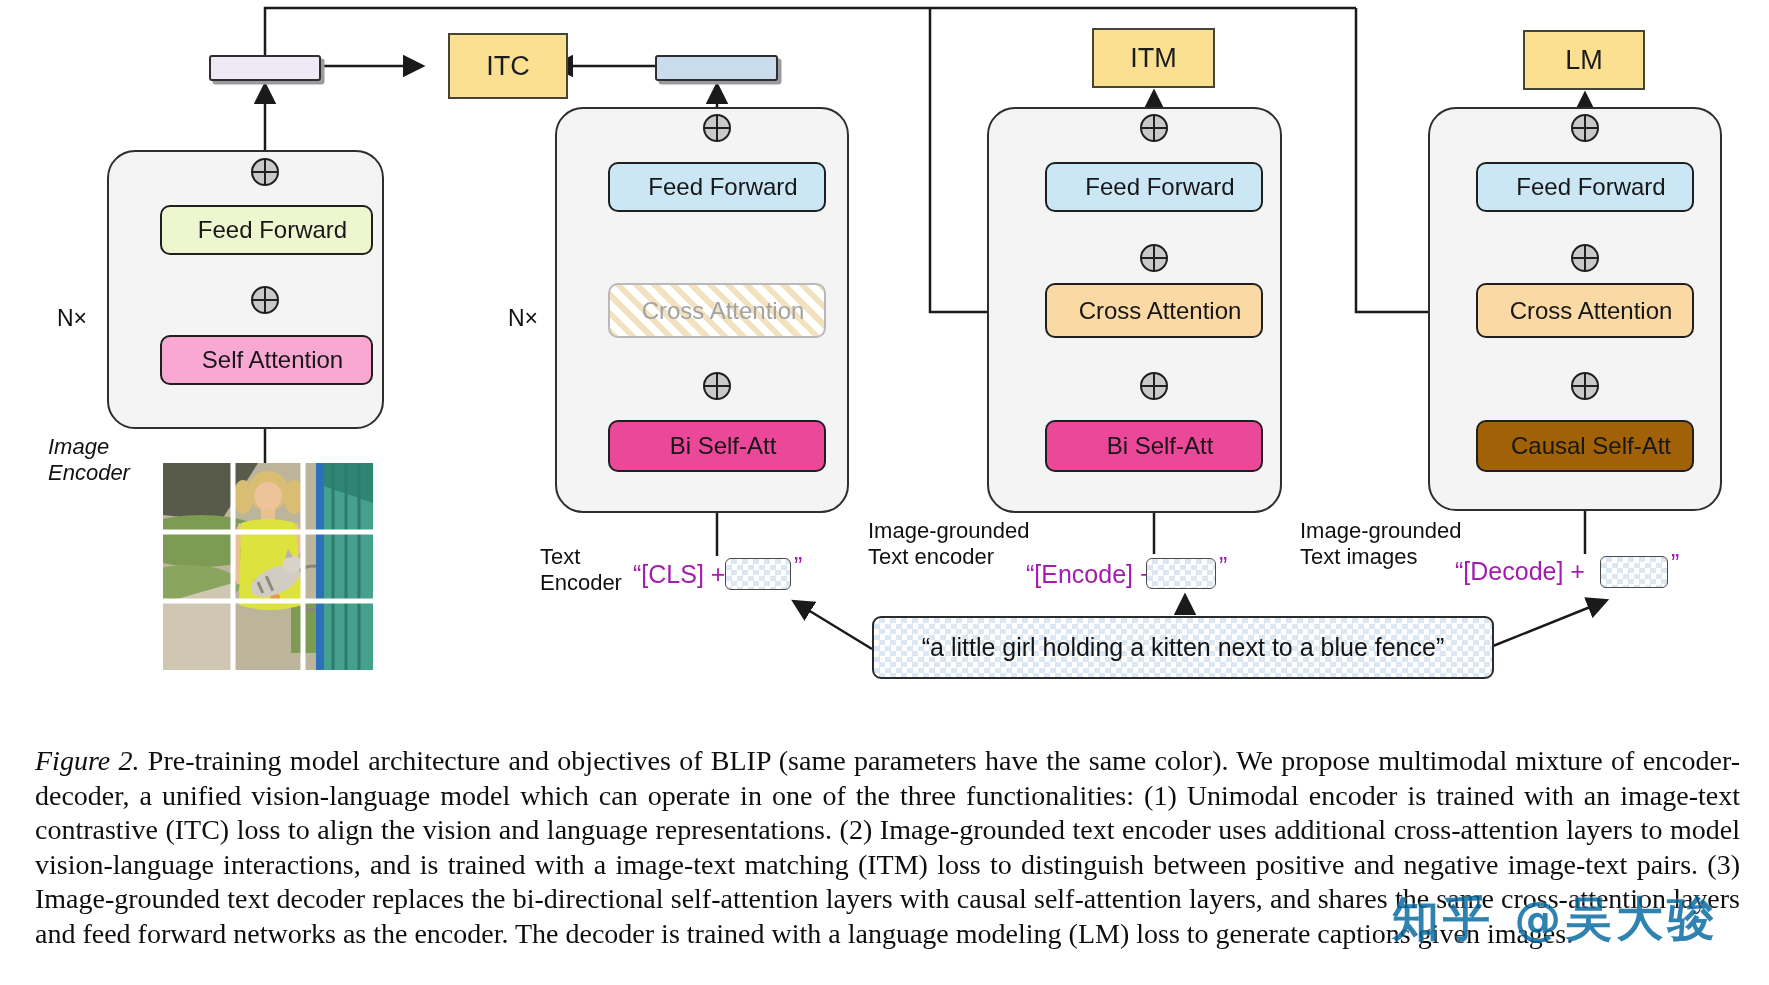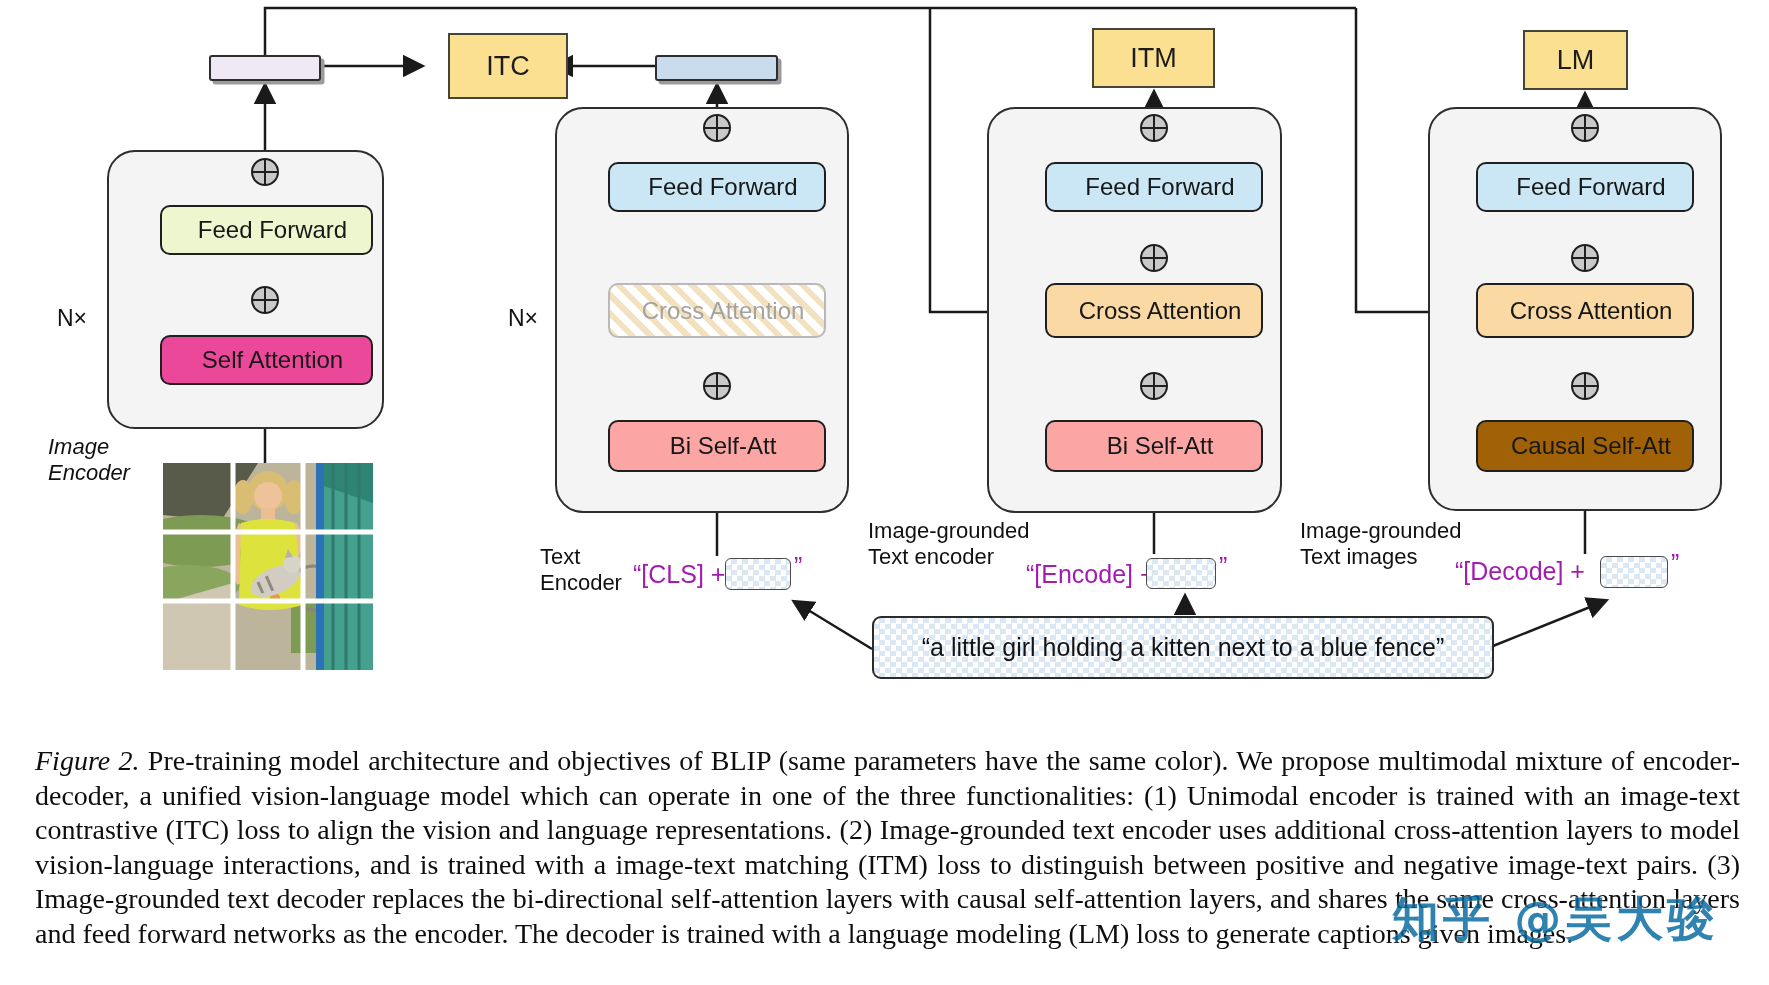--- a/index.html
+++ b/index.html
@@ -5,24 +5,24 @@
   html,body{margin:0;padding:0;background:#ffffff;}
   .stage{position:relative;width:1769px;height:985px;background:#ffffff;overflow:hidden;
          font-family:"Liberation Sans",sans-serif;}
   .abs{position:absolute;}
   svg.wires{position:absolute;left:0;top:0;pointer-events:none;}
   .frame{position:absolute;background:#f4f4f4;border:2.5px solid #2e2e2e;border-radius:28px;}
   .block{position:absolute;display:flex;align-items:center;justify-content:center;
          border:2.2px solid #1f1f1f;border-radius:10px;font-size:24px;color:#171717;
          box-sizing:border-box;white-space:nowrap;padding-left:12px;}
   .ff-green{background:#eef6d0;}
-  .sa-lav{background:#ec4899;}
+  .sa-lav{background:#f9a8d4;}
   .ff-blue{background:#cbe7f6;}
   .ca-orange{background:#fbd9a4;}
-  .bisa{background:#fca5a5;}
+  .bisa{background:#ec4899;}
   .causal{background:#a16207;}
   .hatched{background:repeating-linear-gradient(45deg,#f3e2bf 0 6px,#ffffff 6px 13px);
            border:2.2px solid #b9b9b9;color:#a3a3a3;}
   .objective{position:absolute;display:flex;align-items:center;justify-content:center;
              background:#fbe092;border:2px solid #454536;font-size:27px;color:#1c1c1c;
              box-sizing:border-box;}
   .feature{position:absolute;border:2px solid #2e2e2e;border-radius:3px;
            box-shadow:3.5px 3.5px 0 #9b9b9f;box-sizing:border-box;}
   .feat-lav{background:#efe9f6;}
   .feat-blue{background:#c9dcee;}
@@ -118,21 +118,21 @@
   <div class="frame" style="left:555px;top:107px;width:290px;height:402px;"></div>
   <div class="frame" style="left:987px;top:107px;width:291px;height:402px;"></div>
   <div class="frame" style="left:1428px;top:107px;width:290px;height:400px;"></div>
 
   <div class="objective" style="left:448px;top:33px;width:120px;height:66px;">
     <span>ITC</span>
   </div>
   <div class="objective" style="left:1092px;top:28px;width:123px;height:60px;">
     <span>ITM</span>
   </div>
-  <div class="objective" style="left:1523px;top:30px;width:105px;height:60px;">
+  <div class="objective" style="left:1523px;top:30px;width:122px;height:60px;">
     <span>LM</span>
   </div>
 
   <div class="feature feat-lav" style="left:209px;top:55px;width:112px;height:26px;"></div>
   <div class="feature feat-blue" style="left:655px;top:55px;width:123px;height:26px;"></div>
 
   <div class="oplus" style="left:251px;top:158px;"></div>
   <div class="block ff-green" style="left:160px;top:205px;width:213px;height:50px;">
     <span>Feed Forward</span>
   </div>

